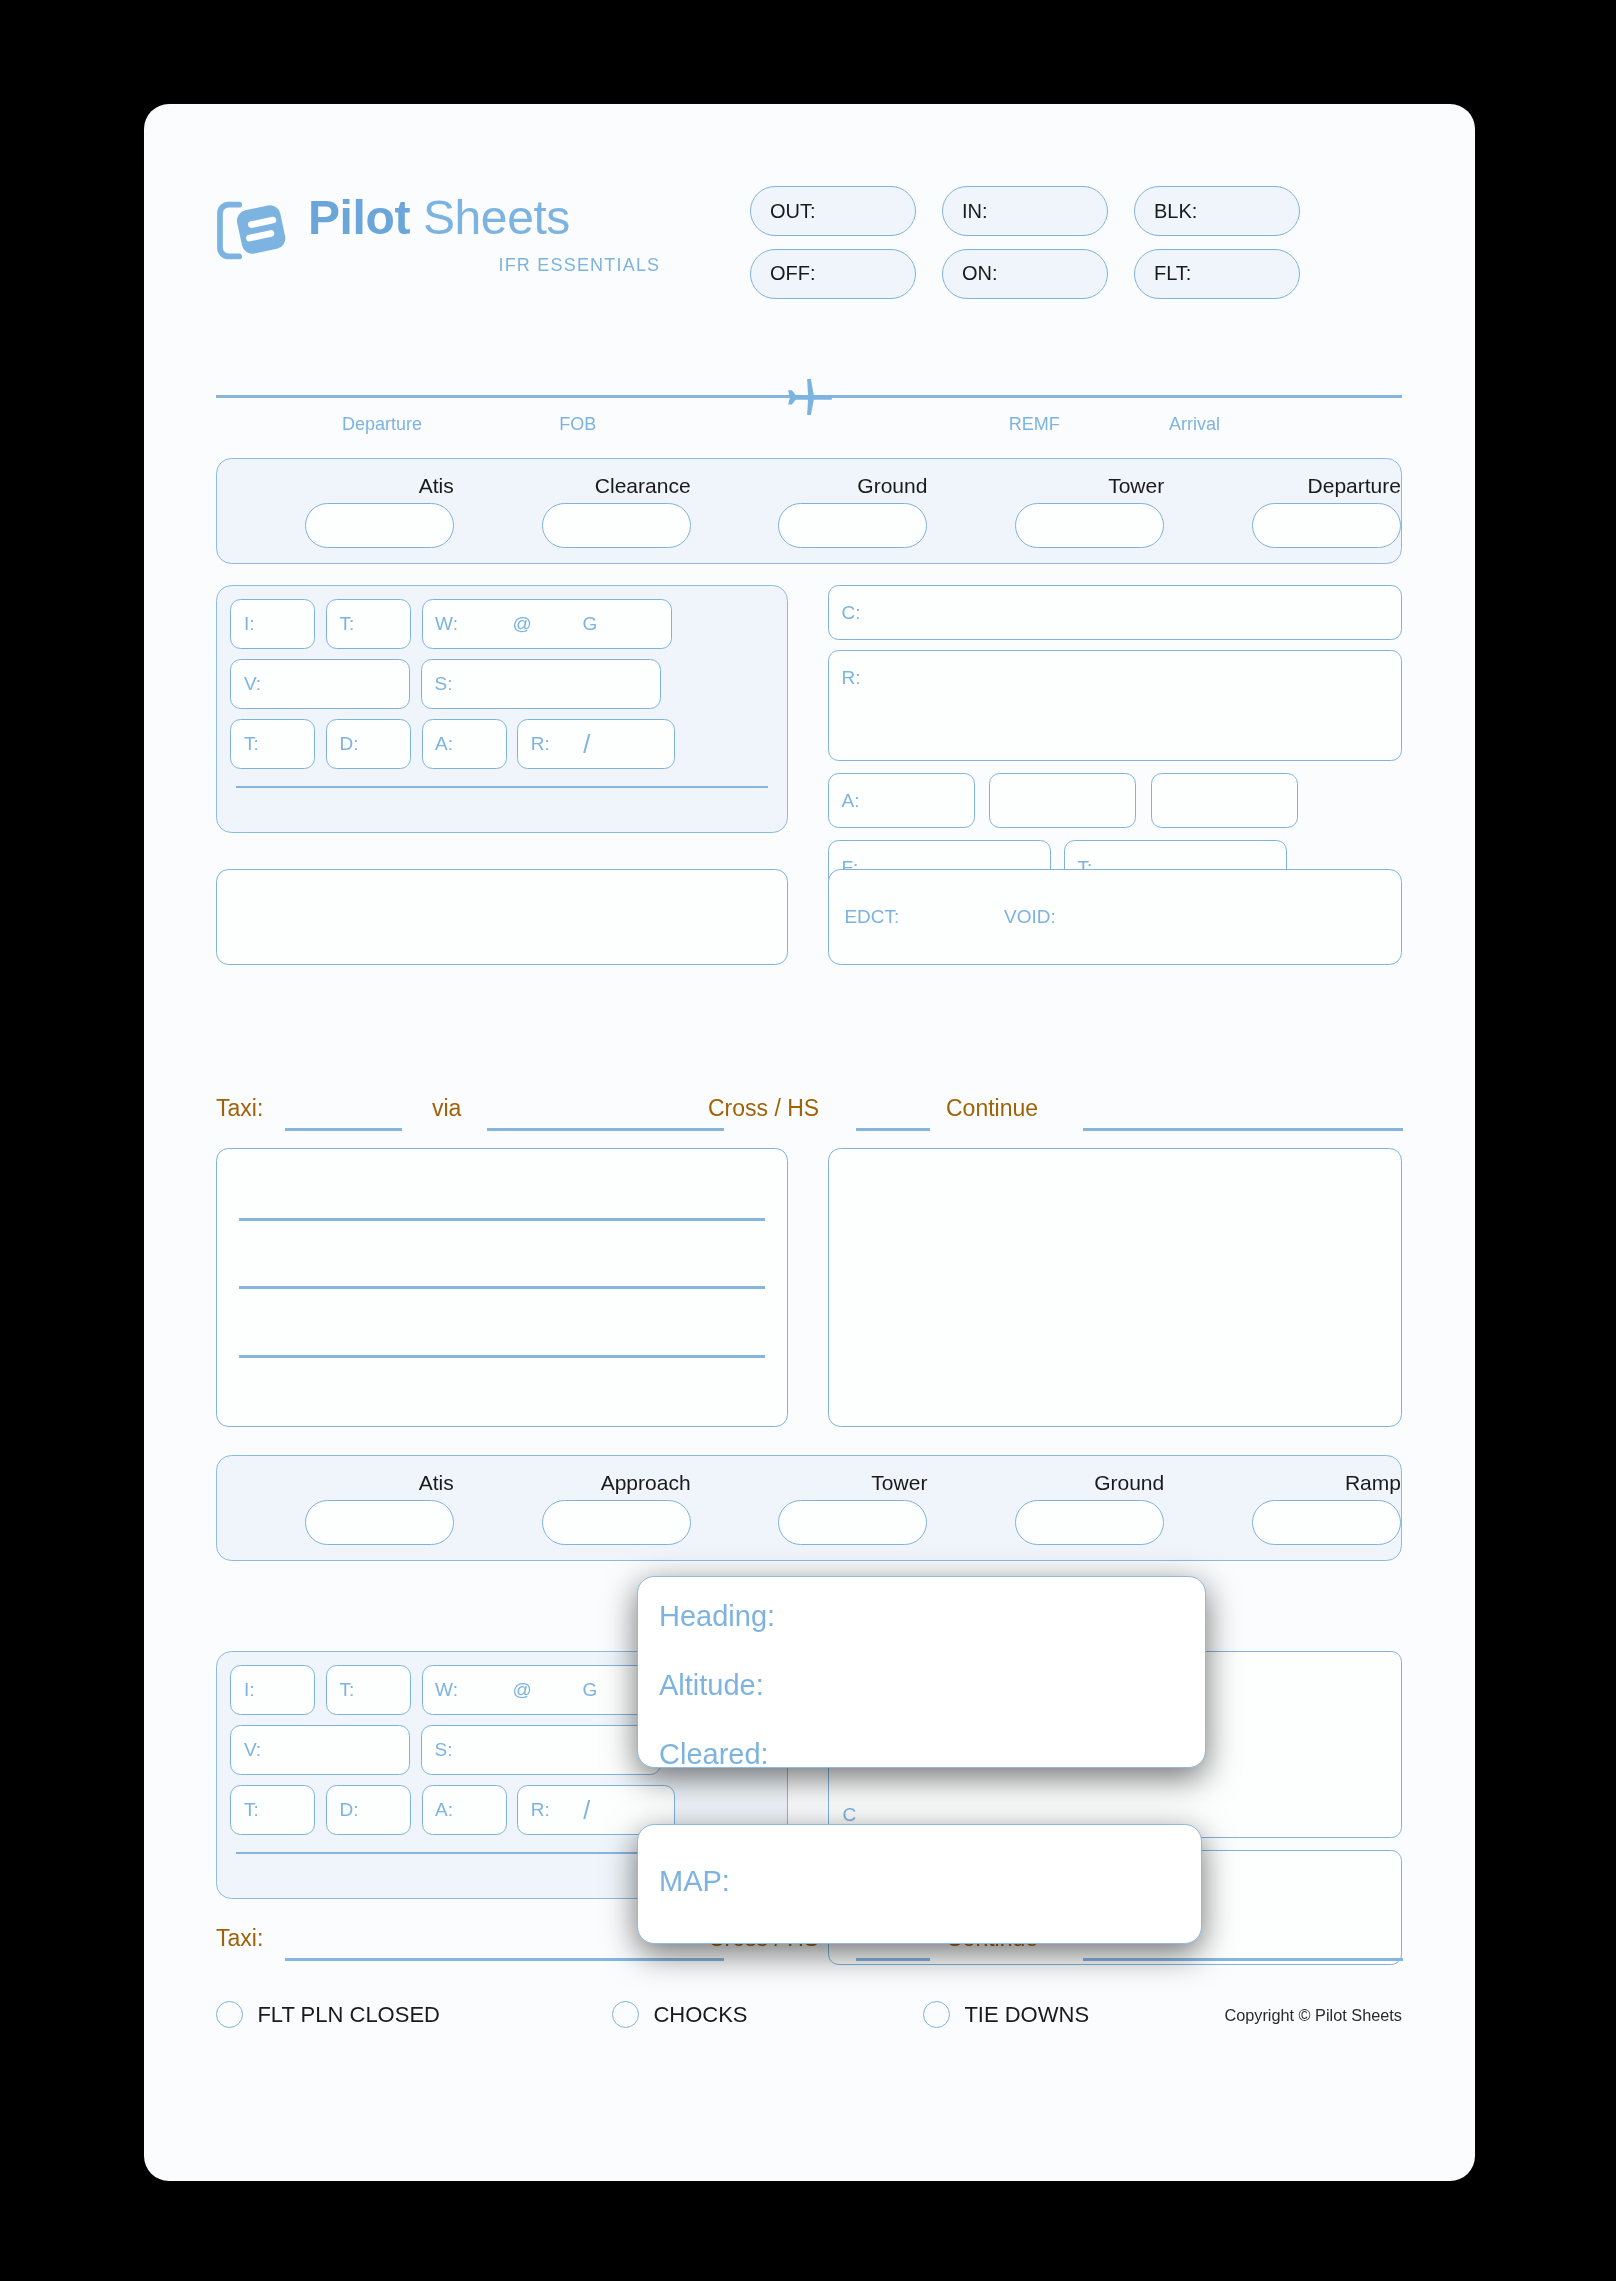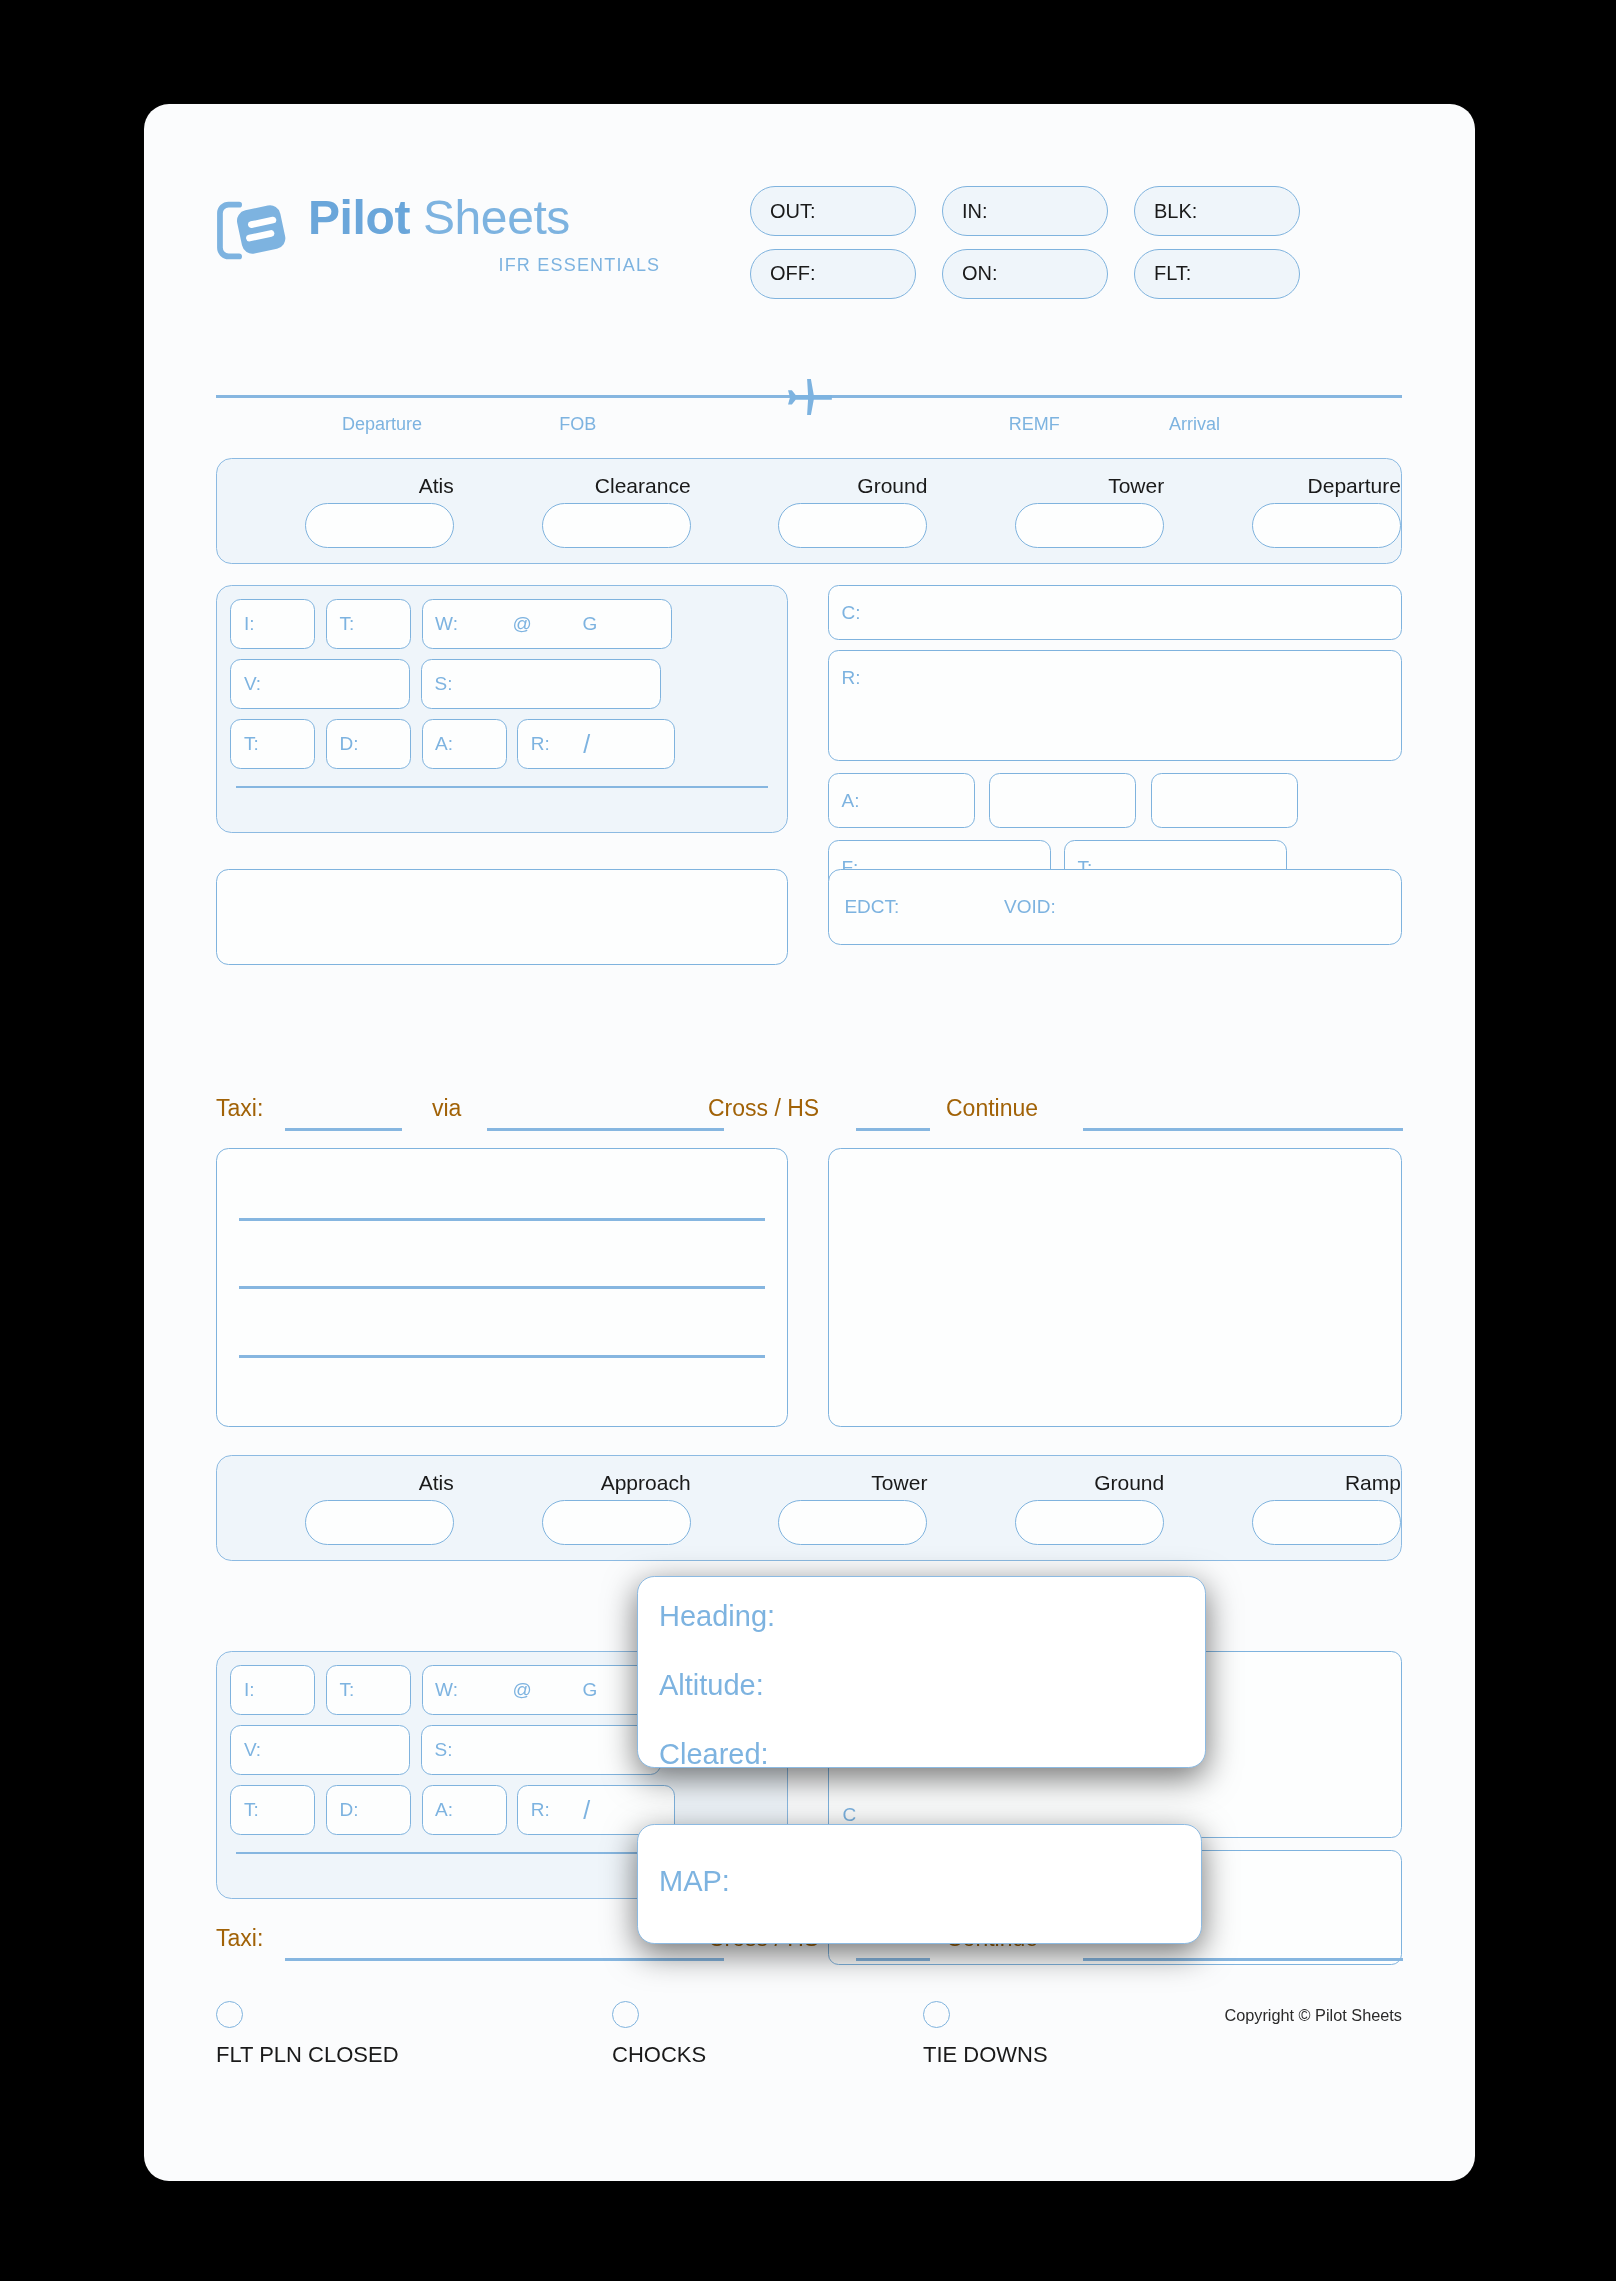--- a/index.html
+++ b/index.html
@@ -113,21 +113,21 @@
   }
   .rule { position:absolute; height:2.9px; background:#86b6e0; }
 
   
   .taxi-row { position:absolute; left:72px; width:1186px; height:38px; }
   .taxi-word { position:absolute; font-size:23px; color:#a16207; top:0; white-space:nowrap; }
   .taxi-blank { position:absolute; height:2.9px; background:#86b6e0; top:33px; }
 
   
   #footer-row { position:absolute; left:72px; top:1897px; width:1186px; height:48px; }
-  .check-item { position:absolute; display:flex; gap:14.4px;flex-direction:column; }
+  .check-item { position:absolute; display:flex; align-items:center; gap:14.4px; }
   .check-circle {
     width:27px; height:27px; border:1.9px solid #7fb3de; border-radius:50%;
     background:transparent;
   }
   .check-label { font-size:22px; color:#1a1a1a; white-space:nowrap; }
   #copyright {
     position:absolute; right:0; top:4.8px;
     font-size:16.3px; color:#2b2b2b; white-space:nowrap;
   }
 
@@ -267,21 +267,21 @@
     <div class="fbox" style="position:absolute;top:188px;left:323px;width:147px;height:55px"></div>
     <div class="fbox" style="position:absolute;top:255px;left:0;width:223px;height:55px">
       <span class="lab">F:</span>
     </div>
     <div class="fbox" style="position:absolute;top:255px;left:236px;width:223px;height:55px">
       <span class="lab">T:</span>
     </div>
   </div>
 
   <div class="notes-box" style="left:72px;top:765px;width:572px;height:96px"></div>
-  <div class="notes-box" style="left:684px;top:765px;width:574px;height:76px">
+  <div class="notes-box" style="left:684px;top:765px;width:574px;height:96px">
     <span style="position:absolute;left:15.4px;top:50%;transform:translateY(-50%);font-size:19px;color:#7db3e0">EDCT:</span>
     <span style="position:absolute;left:175px;top:50%;transform:translateY(-50%);font-size:19px;color:#7db3e0">VOID:</span>
   </div>
 
   <div class="taxi-row" style="top:991px">
     <span class="taxi-word" style="left:0">Taxi:</span>
     <span class="taxi-blank" style="left:69px;width:117px"></span>
     <span class="taxi-word" style="left:216px">via</span>
     <span class="taxi-blank" style="left:271px;width:237px"></span>
     <span class="taxi-word" style="left:492px">Cross  /  HS</span>

